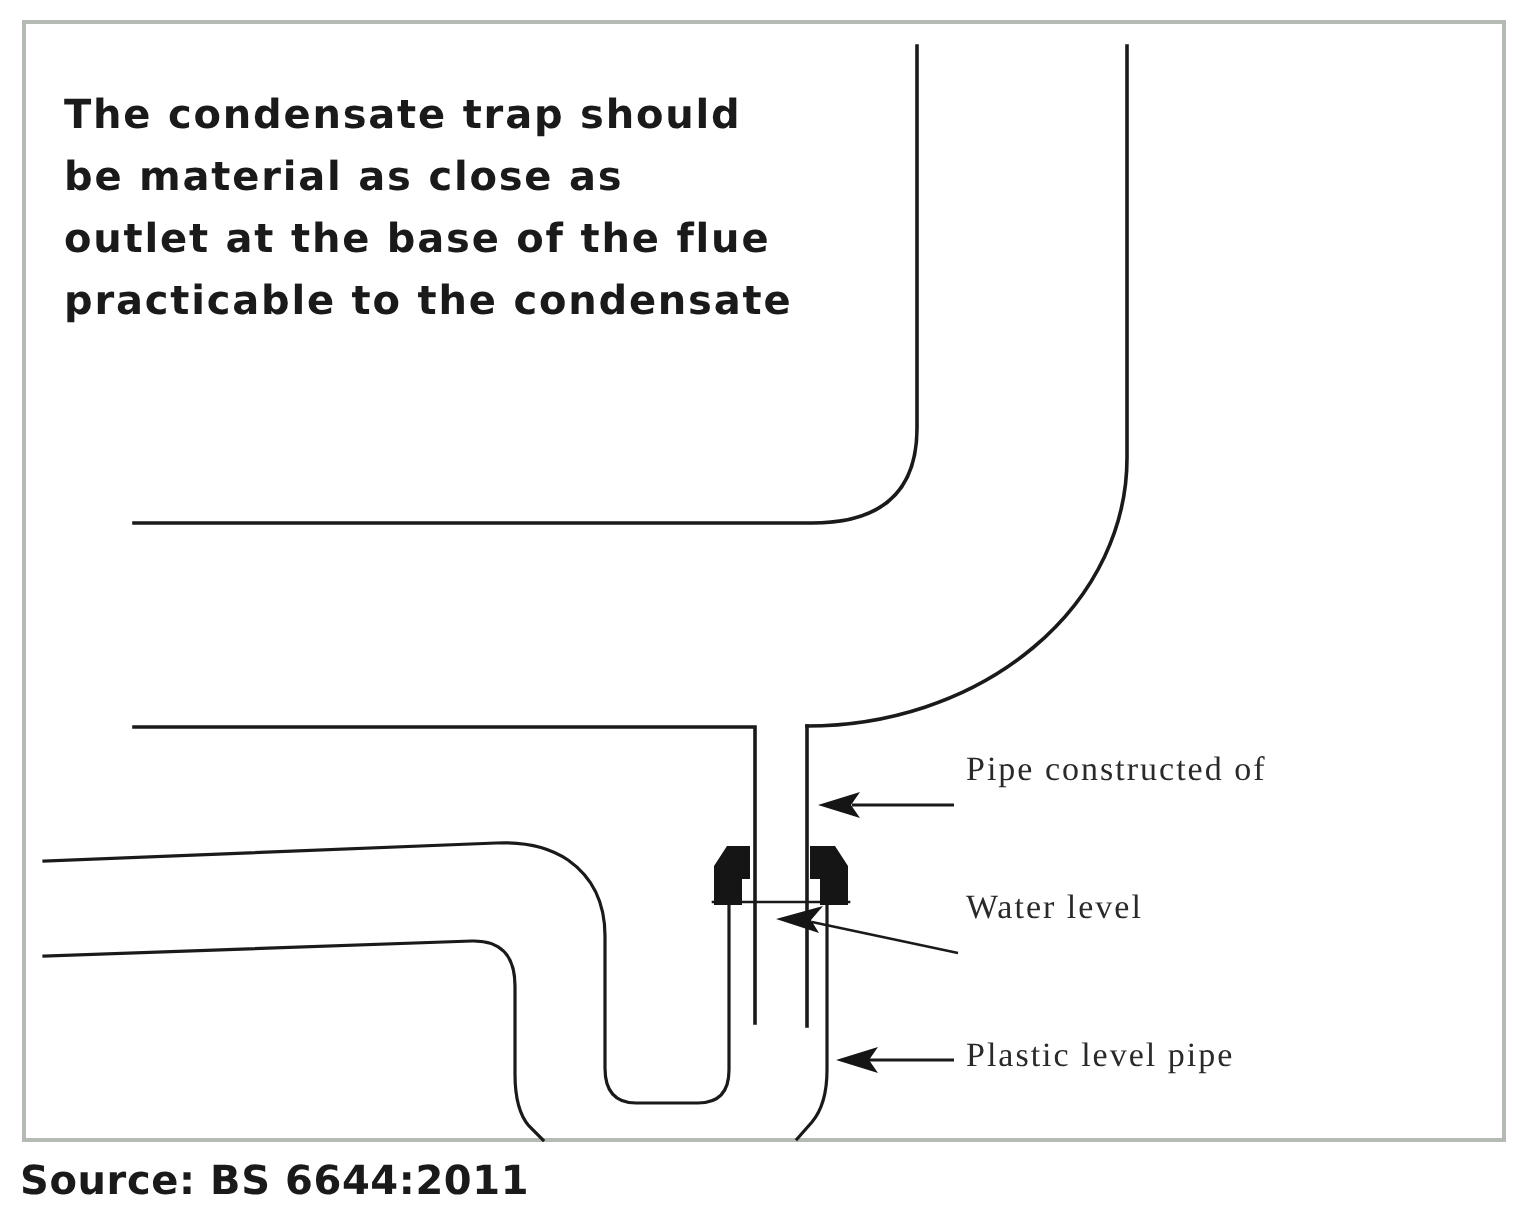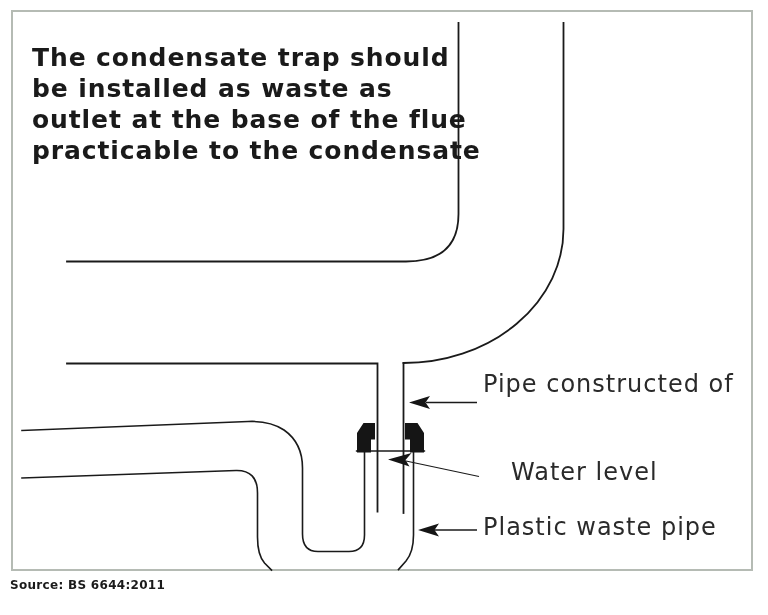--- a/index.html
+++ b/index.html
@@ -28,43 +28,44 @@
     position: absolute;
     left: 0;
     top: 0;
     width: 768px;
     height: 615px;
   }
   .note {
     position: absolute;
     left: 32px;
     top: 42px;
-    font-size: 25px;
+    font-size: 20px;
     line-height: 31px;
     font-weight: bold;
     color: #1a1a1a;
     letter-spacing: 0.9px;
     white-space: nowrap;
   }
   .label {
     position: absolute;
-    font-size: 24px;
+    font-size: 17px;
     line-height: 33px;
     color: #2a2a2a;
     letter-spacing: 1px;
     white-space: nowrap;
+    font-family: Liberation Serif, serif;
   }
   .label-pipe-material { left: 483px; top: 368px; }
-  .label-water-level   { left: 483px; top: 456px; margin-left: 28px; }
+  .label-water-level   { left: 483px; top: 437px; }
   .label-plastic-pipe  { left: 483px; top: 511px; }
   .source {
     position: absolute;
     left: 10px;
     top: 578px;
-    font-size: 12px;
+    font-size: 20px;
     font-weight: bold;
     color: #1a1a1a;
     letter-spacing: 0.3px;
     white-space: nowrap;
   }
 </style>
 </head>
 <body>
 
 <div class="page">
@@ -103,26 +104,26 @@
       </g>
       <g>
         <path d="M434,530 H477" stroke="#1a1a1a" stroke-width="1.6" fill="none"></path>
         <polygon fill="#151515" points="418,530 439,523.5 434.5,530 439,536.5"></polygon>
       </g>
     </g>
   </svg>
 
   <div class="note">
     <div>The condensate trap should</div>
-    <div>be installed as waste as</div>
+    <div>be material as close as</div>
     <div>outlet at the base of the flue</div>
     <div>practicable to the condensate</div>
   </div>
 
   <div class="label label-pipe-material">
     <div>Pipe constructed of</div>
   </div>
   <div class="label label-water-level">Water level</div>
-  <div class="label label-plastic-pipe">Plastic waste pipe</div>
+  <div class="label label-plastic-pipe">Plastic level pipe</div>
 
   <div class="source">Source: BS 6644:2011</div>
 
 </div>
 
 </body></html>

